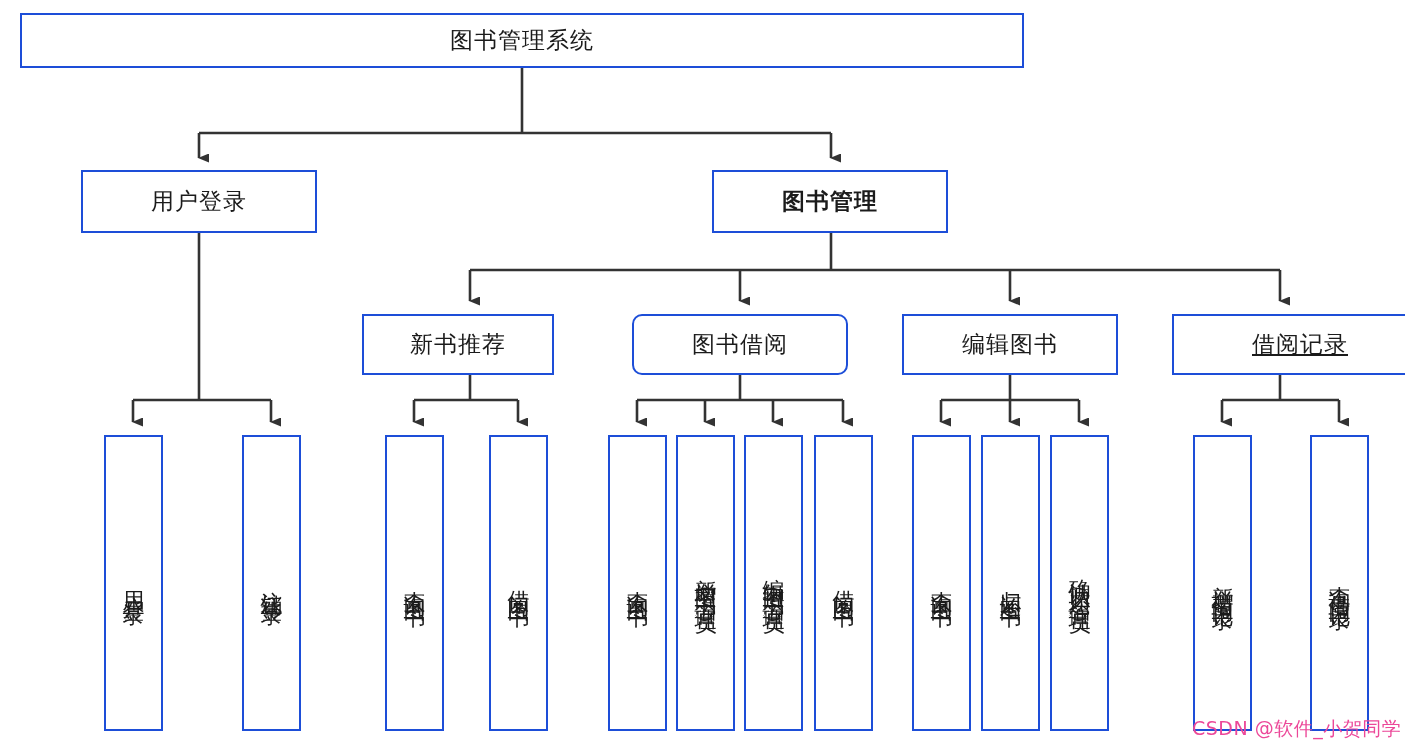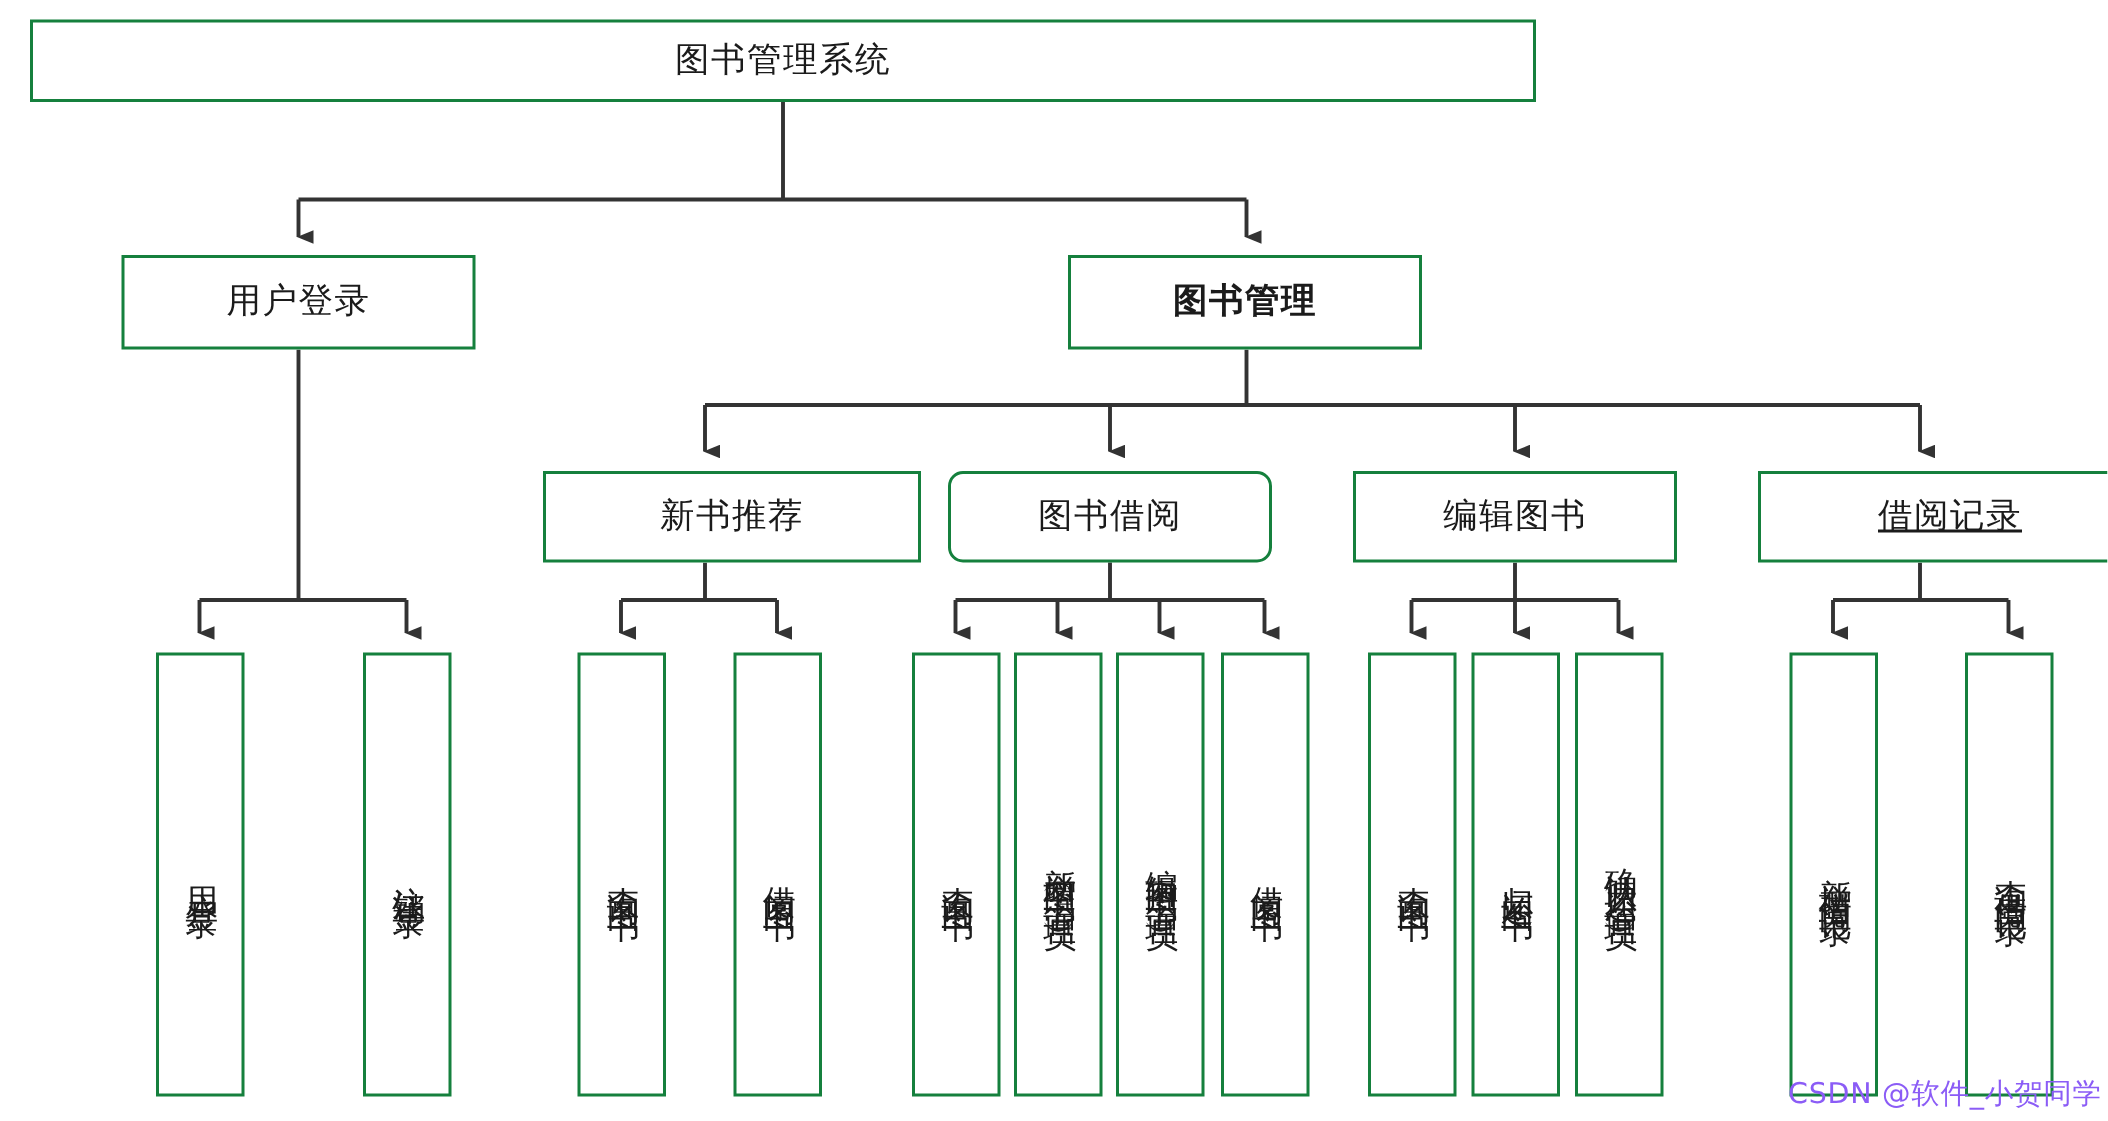--- a/index.html
+++ b/index.html
@@ -23,21 +23,21 @@
     left: 0;
     top: 0;
     width: 1405px;
     height: 747px;
     pointer-events: none;
   }
   .node {
     position: absolute;
     box-sizing: border-box;
     background: #ffffff;
-    border: 2px solid #15803d;
+    border: 2px solid #1d4ed8;
     display: flex;
     align-items: center;
     justify-content: center;
     color: #1b1b1b;
   }
   .node .label {
     display: block;
     text-align: center;
     line-height: 1.28;
   }
@@ -56,21 +56,21 @@
   .node.vert .label {
     writing-mode: vertical-rl;
     text-orientation: upright;
     font-size: 22px;
     letter-spacing: 5px;
     line-height: 1;
     white-space: nowrap;
   }
   .watermark {
     position: absolute;
-    color: #8b5cf6;
+    color: #ec4899;
     font-size: 19px;
     letter-spacing: 0.5px;
     white-space: nowrap;
     user-select: none;
   }
 </style>
 </head>
 <body>
 
 <div id="canvas">
@@ -131,21 +131,21 @@
   </div>
 
   <div class="node horiz" style="left:81px; top:170px; width:236px; height:63px;">
     <span class="label">用户登录</span>
   </div>
 
   <div class="node horiz" style="left:712px; top:170px; width:236px; height:63px;font-weight:bold;">
     <span class="label">图书管理</span>
   </div>
 
-  <div class="node horiz" style="left:362px; top:314px; width:252px; height:61px;">
+  <div class="node horiz" style="left:362px; top:314px; width:192px; height:61px;">
     <span class="label">新书推荐</span>
   </div>
 
   <div class="node horiz" style="left:632px; top:314px; width:216px; height:61px;border-radius:10px;">
     <span class="label">图书借阅</span>
   </div>
 
   <div class="node horiz" style="left:902px; top:314px; width:216px; height:61px;">
     <span class="label">编辑图书</span>
   </div>

